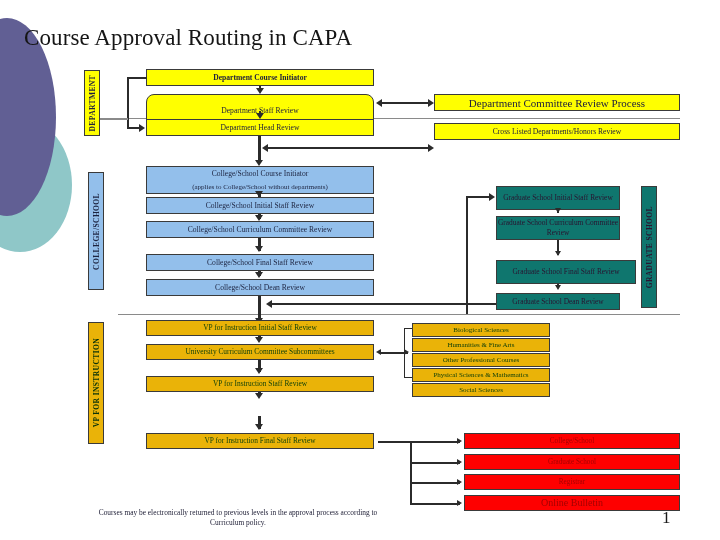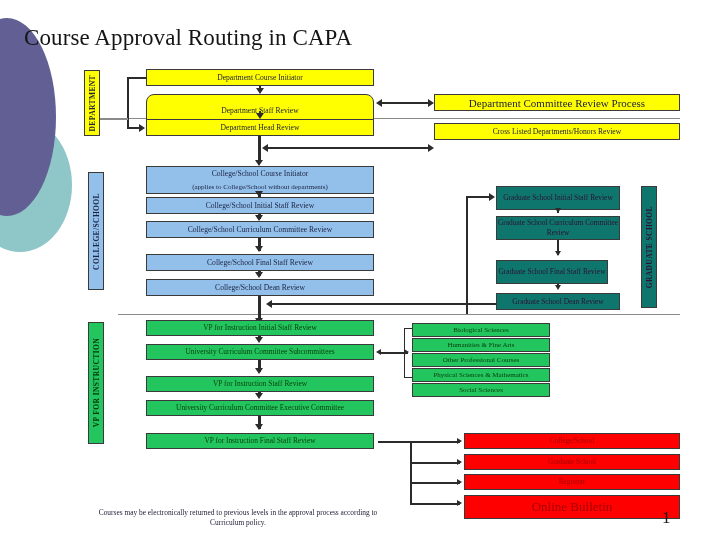--- a/index.html
+++ b/index.html
@@ -39,21 +39,21 @@
   
   .box{
     position:absolute;box-sizing:border-box;
     border:1px solid #3a3a3a;
     display:flex;align-items:center;justify-content:center;
     text-align:center;line-height:10px;
     font-family:"Liberation Serif", serif;
   }
   .yellow{background:#ffff00;color:#22223c;}
   .blue{background:#93bfeb;color:#1d2440;}
-  .green{background:#22c55e;color:#0a3d0a;}
+  .green{background:#eab308;color:#0a3d0a;}
   .pink{background:#0f766e;color:#2a1430;}
   .red{background:#fe0000;color:#a40000;}
 
   
   .band{
     position:absolute;box-sizing:border-box;border:1px solid #3a3a3a;
     display:flex;align-items:center;justify-content:center;
   }
   .band span{
     writing-mode:vertical-rl;transform:rotate(180deg);
@@ -98,21 +98,21 @@
   <div class="band blue" style="left:88px;top:172px;width:16px;height:118px;">
     <span>COLLEGE/SCHOOL</span>
   </div>
   <div class="band green" style="left:88px;top:322px;width:16px;height:122px;">
     <span>VP FOR INSTRUCTION</span>
   </div>
   <div class="band pink" style="left:641px;top:186px;width:16px;height:122px;">
     <span>GRADUATE SCHOOL</span>
   </div>
 
-  <div class="box yellow" style="left:146px;top:69px;width:228px;height:17px;font-size:7.6px;">Department Course Initiator</div>
+  <div class="box yellow" style="left:146px;top:69px;width:228px;height:17px;font-size:7.6px;font-weight:bold;">Department Course Initiator</div>
   <div class="box yellow" style="left:146px;top:94px;width:228px;height:33px;font-size:7.6px;border-radius:8px;">Department Staff Review</div>
   <div class="box yellow" style="left:146px;top:119px;width:228px;height:17px;font-size:7.6px;text-align:right;">Department Head Review</div>
 
   <div class="box yellow" style="left:434px;top:94px;width:246px;height:17px;font-size:11px;">Department Committee Review Process</div>
   <div class="box yellow" style="left:434px;top:123px;width:246px;height:17px;font-size:7.6px;">Cross Listed Departments/Honors Review</div>
 
   <div class="ln vln" style="left:259px;top:86px;height:5px;"></div>
   <div class="ar ar-d" style="left:256px;top:88px;"></div>
   <div class="ln vln" style="left:259px;top:111px;height:5px;"></div>
   <div class="ar ar-d" style="left:256px;top:113px;"></div>
@@ -159,34 +159,33 @@
   <div class="ln hln" style="left:272px;top:303px;width:226px;"></div>
   <div class="ar ar-l" style="left:266px;top:300px;"></div>
 
   <div class="ln hln" style="left:118px;top:314px;width:0px;"></div>
   <div class="ln vln" style="left:466px;top:196px;height:118px;"></div>
   <div class="ln hln" style="left:466px;top:196px;width:24px;"></div>
   <div class="ar ar-r" style="left:489px;top:193px;"></div>
 
   <div class="box pink" style="left:496px;top:186px;width:124px;height:24px;font-size:7.4px;">Graduate School Initial Staff Review</div>
   <div class="box pink" style="left:496px;top:216px;width:124px;height:24px;font-size:7.4px;">Graduate School Curriculum Committee Review</div>
-  <div class="box pink" style="left:496px;top:260px;width:112px;height:24px;font-size:7.4px;">Graduate School Final Staff Review</div>
+  <div class="box pink" style="left:496px;top:260px;width:140px;height:24px;font-size:7.4px;">Graduate School Final Staff Review</div>
   <div class="box pink" style="left:496px;top:293px;width:124px;height:17px;font-size:7.4px;">Graduate School Dean Review</div>
 
   <div class="ln vln" style="left:557px;top:210px;height:3px;"></div>
   <div class="ar ar-d-sm" style="left:555px;top:208px;"></div>
   <div class="ln vln" style="left:557px;top:240px;height:15px;"></div>
   <div class="ar ar-d-sm" style="left:555px;top:251px;"></div>
   <div class="ln vln" style="left:557px;top:284px;height:4px;"></div>
   <div class="ar ar-d-sm" style="left:555px;top:285px;"></div>
 
   <div class="box green" style="left:146px;top:320px;width:228px;height:16px;font-size:7.4px;">VP for Instruction Initial Staff Review</div>
   <div class="box green" style="left:146px;top:344px;width:228px;height:16px;font-size:7.4px;">University Curriculum Committee Subcommittees</div>
   <div class="box green" style="left:146px;top:376px;width:228px;height:16px;font-size:7.4px;">VP for Instruction Staff Review</div>
-  <div class="box green" style="left:146px;top:400px;width:228px;height:16px;font-size:7.4px;">University Curriculum Committee Executive Committee</div>
   <div class="box green" style="left:146px;top:433px;width:228px;height:16px;font-size:7.4px;">VP for Instruction Final Staff Review</div>
 
   <div class="ln thick" style="left:258px;top:336px;height:4px;"></div>
   <div class="ar ar-d" style="left:255px;top:337px;"></div>
   <div class="ln thick" style="left:258px;top:360px;height:12px;"></div>
   <div class="ar ar-d" style="left:255px;top:368px;"></div>
   <div class="ln thick" style="left:258px;top:392px;height:4px;"></div>
   <div class="ar ar-d" style="left:255px;top:393px;"></div>
   <div class="ln thick" style="left:258px;top:416px;height:13px;"></div>
   <div class="ar ar-d" style="left:255px;top:424px;"></div>
@@ -211,18 +210,18 @@
   <div class="ln hln" style="left:410px;top:462px;width:50px;"></div>
   <div class="ar ar-r-sm" style="left:457px;top:459px;"></div>
   <div class="ln hln" style="left:410px;top:482px;width:50px;"></div>
   <div class="ar ar-r-sm" style="left:457px;top:479px;"></div>
   <div class="ln hln" style="left:410px;top:503px;width:50px;"></div>
   <div class="ar ar-r-sm" style="left:457px;top:500px;"></div>
 
   <div class="box red" style="left:464px;top:433px;width:216px;height:16px;font-size:7.2px;">College/School</div>
   <div class="box red" style="left:464px;top:454px;width:216px;height:16px;font-size:7.2px;">Graduate School</div>
   <div class="box red" style="left:464px;top:474px;width:216px;height:16px;font-size:7.2px;">Registrar</div>
-  <div class="box red" style="left:464px;top:495px;width:216px;height:24px;font-size:13px;">Online Bulletin</div>
+  <div class="box red" style="left:464px;top:495px;width:216px;height:16px;font-size:10px;">Online Bulletin</div>
 
   <div id="footnote">Courses may be electronically returned to previous levels in the approval process according to Curriculum policy.</div>
   <div id="pagenum">1</div>
 
 </div>
 
 </body></html>

